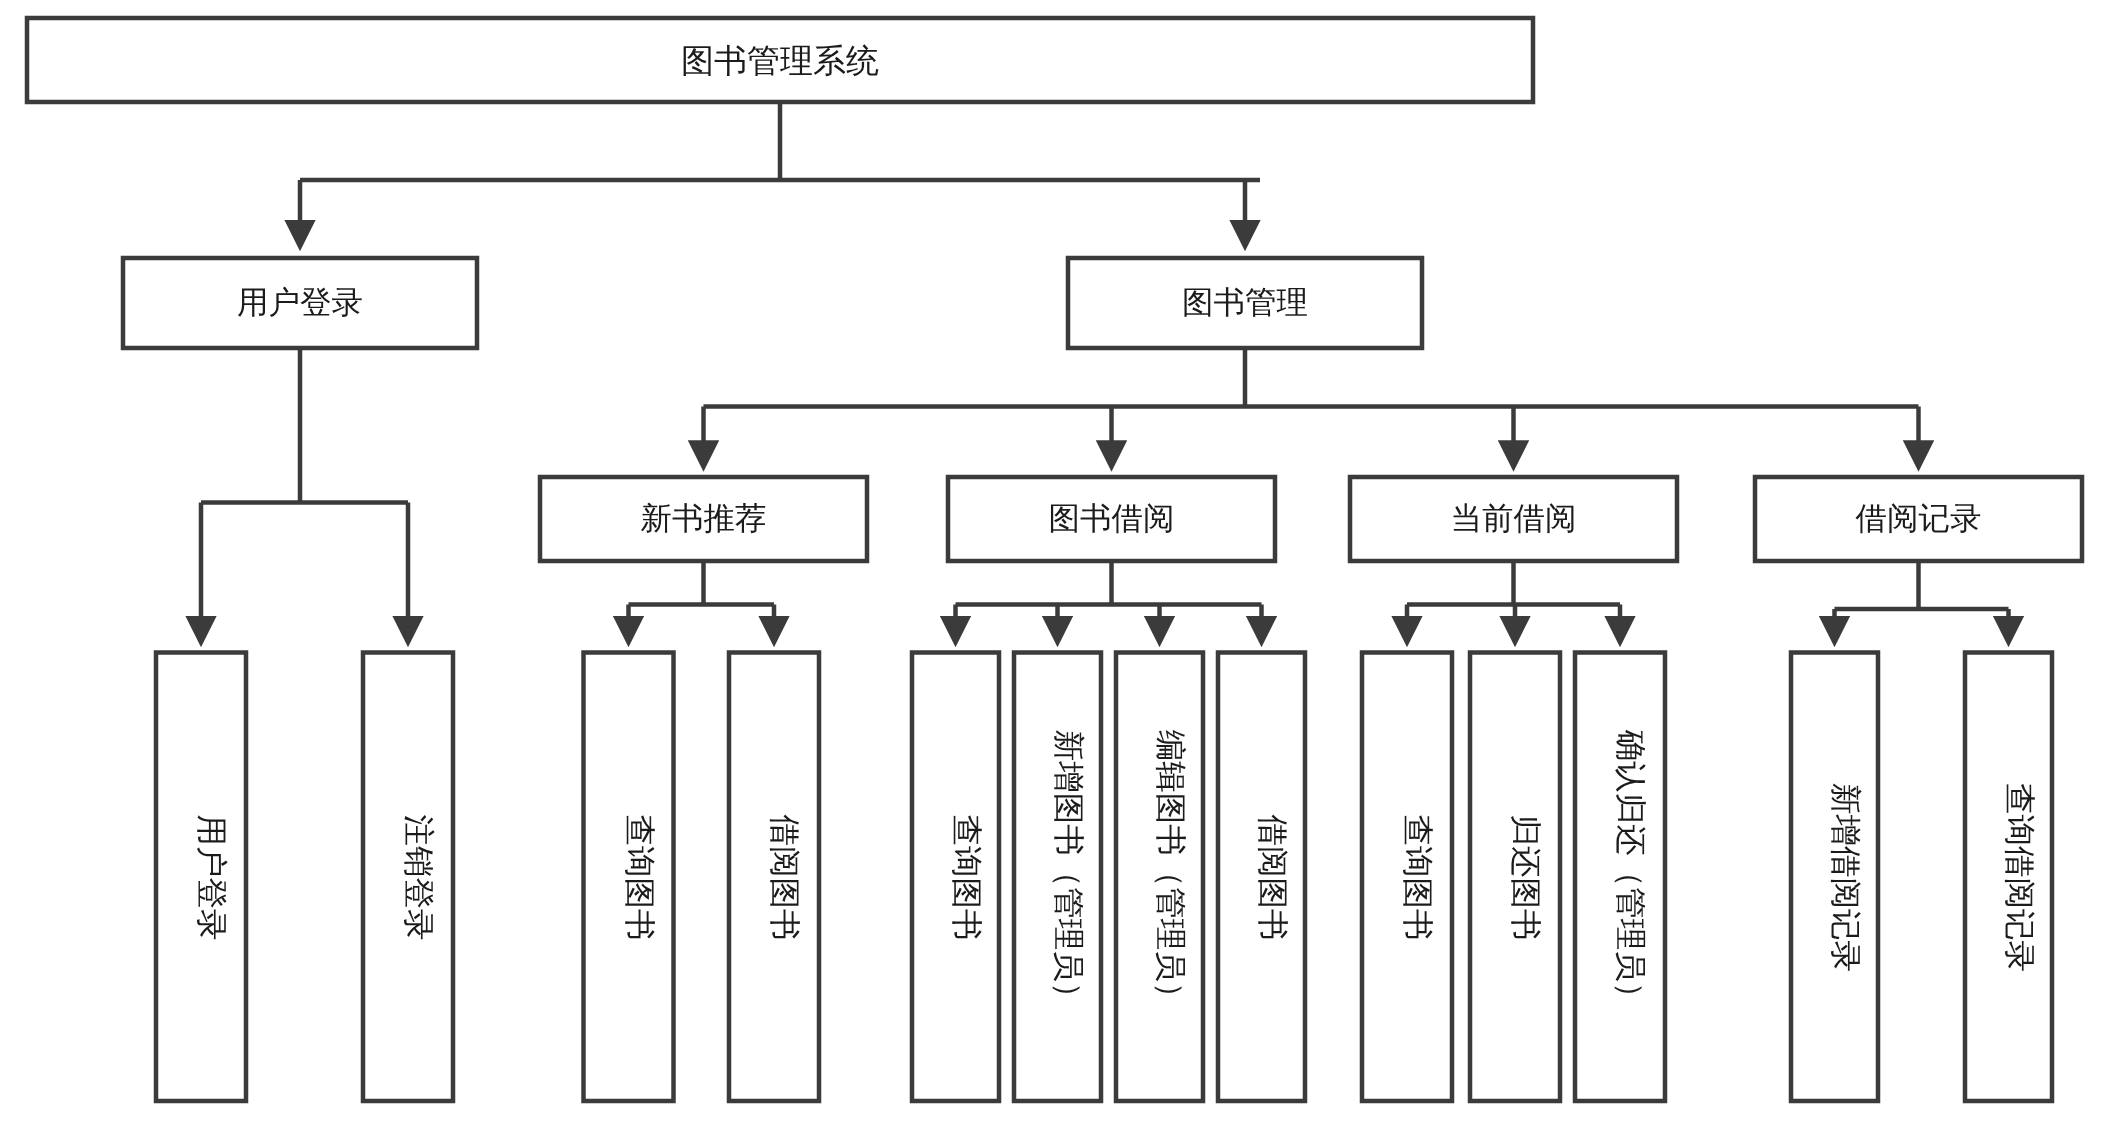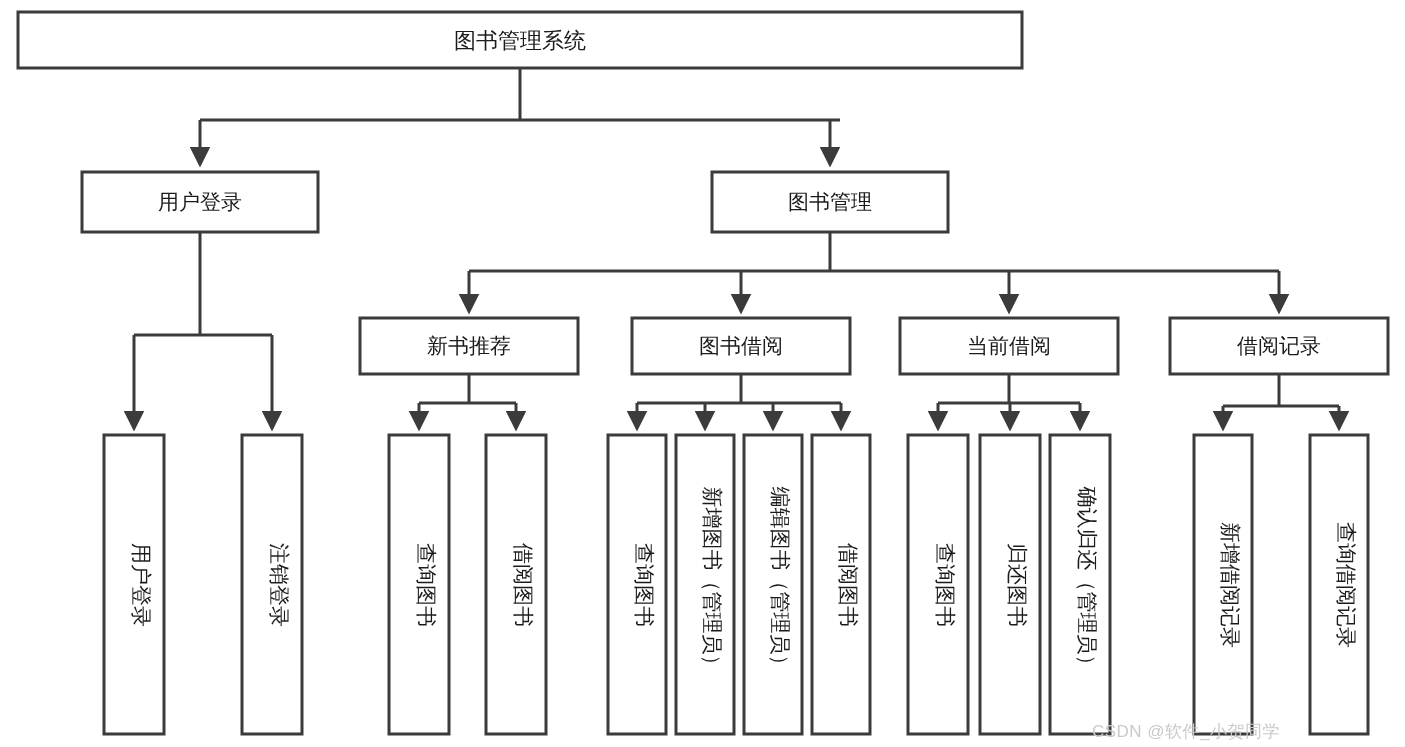--- a/index.html
+++ b/index.html
@@ -213,15 +213,14 @@
       <rect class="node-rect" x="1194" y="435" width="58" height="299"></rect>
       <text class="leaf-label" transform="translate(1223,585) rotate(90)">新增借阅记录</text>
     </g>
     <g>
       <rect class="node-rect" x="1310" y="435" width="58" height="299"></rect>
       <text class="leaf-label" transform="translate(1339,585) rotate(90)">查询借阅记录</text>
     </g>
 
   </svg>
 
-  <div class="watermark">CSDN @软件_小贺同学</div>
 
 </div>
 
 </body></html>

